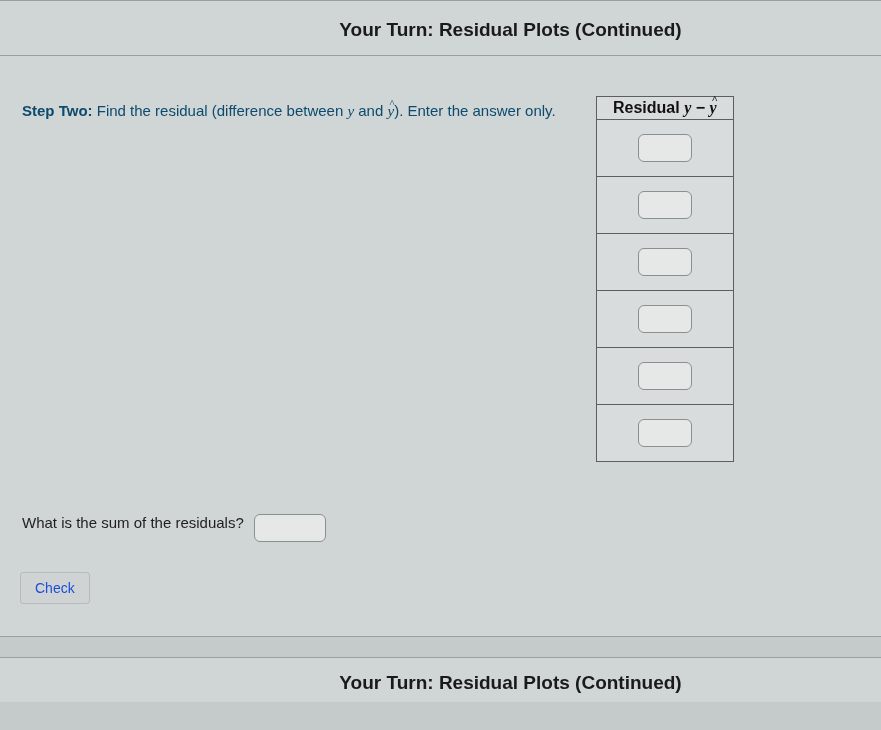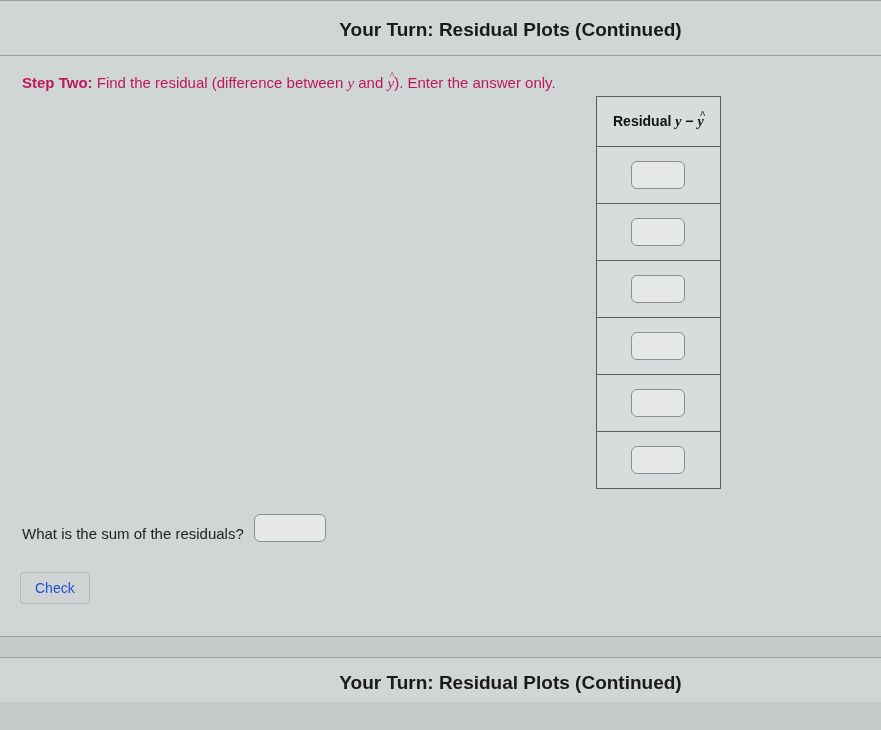--- a/index.html
+++ b/index.html
@@ -33,21 +33,22 @@
       display: inline-block;
       padding-left: 140px;
     }
     .content-area {
       padding: 18px 22px 20px 22px;
       min-height: 580px;
       position: relative;
     }
     .step-line {
       font-size: 15px;
-      color: #be185d;
+      color: #0c4a6e;
+      margin-top: 28px;
     }
     .step-label {
       font-weight: bold;
     }
     .math-var {
       font-style: italic;
       font-family: Georgia, serif;
     }
     .hat-wrap {
       position: relative;
@@ -70,23 +71,23 @@
       border-collapse: collapse;
       background: #d8dcdc;
     }
     table.residual-table th,
     table.residual-table td {
       border: 1px solid #5a5f60;
       text-align: center;
       vertical-align: middle;
     }
     table.residual-table th {
-      font-size: 14px;
-      font-weight: bold;
-      padding: 16px 16px;
+      font-size: 16px;
+      font-weight: bold;
+      padding: 2px 16px;
       color: #111;
     }
     table.residual-table td {
       padding: 14px 26px;
     }
     .cell-input {
       width: 54px;
       height: 28px;
       border: 1px solid #8a8f90;
       border-radius: 6px;
@@ -94,21 +95,21 @@
       text-align: center;
       font-size: 14px;
     }
     .sum-row {
       position: absolute;
       left: 22px;
       top: 458px;
       font-size: 15px;
       color: #1f1f1f;
       display: flex;
-      align-items: flex-end;
+      align-items: flex-start;
       gap: 10px;
     }
     .sum-input {
       width: 72px;
       height: 28px;
       border: 1px solid #8a8f90;
       border-radius: 6px;
       background: #e6e8e8;
       text-align: center;
       font-size: 14px;

